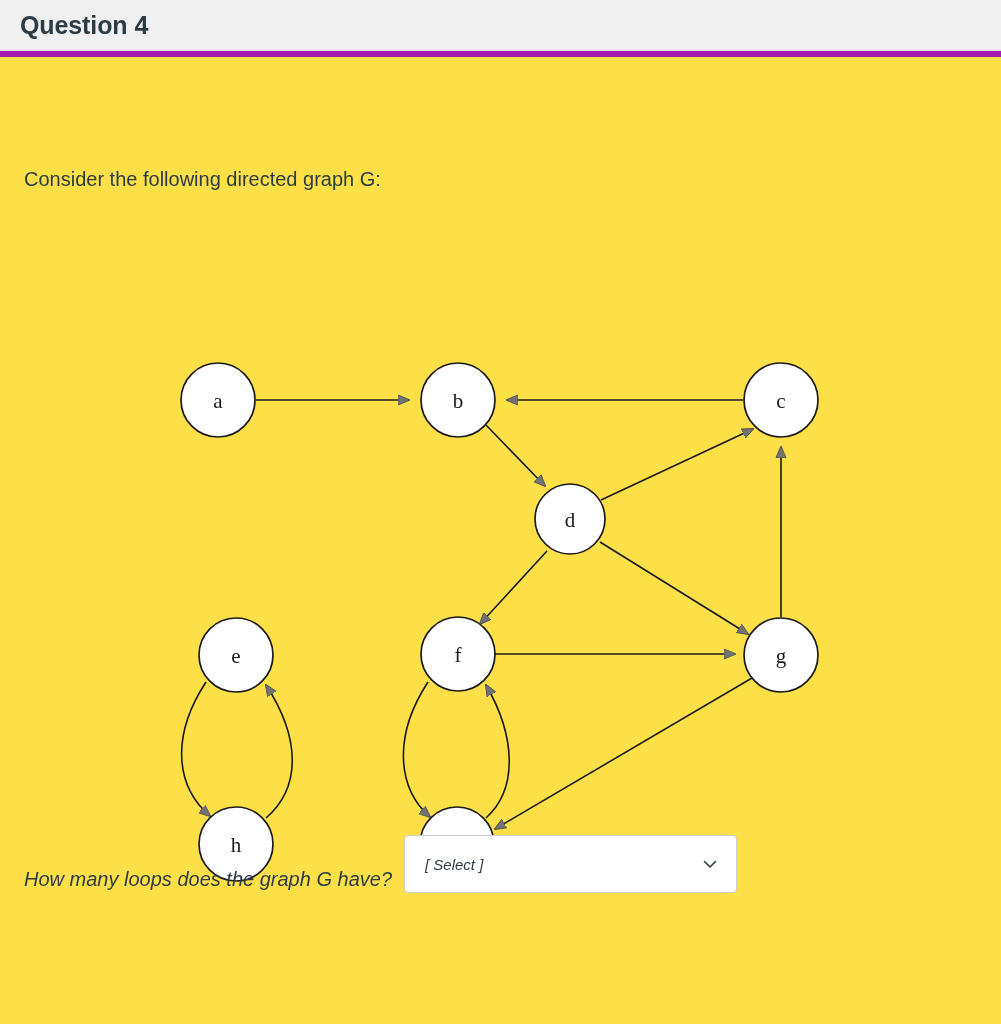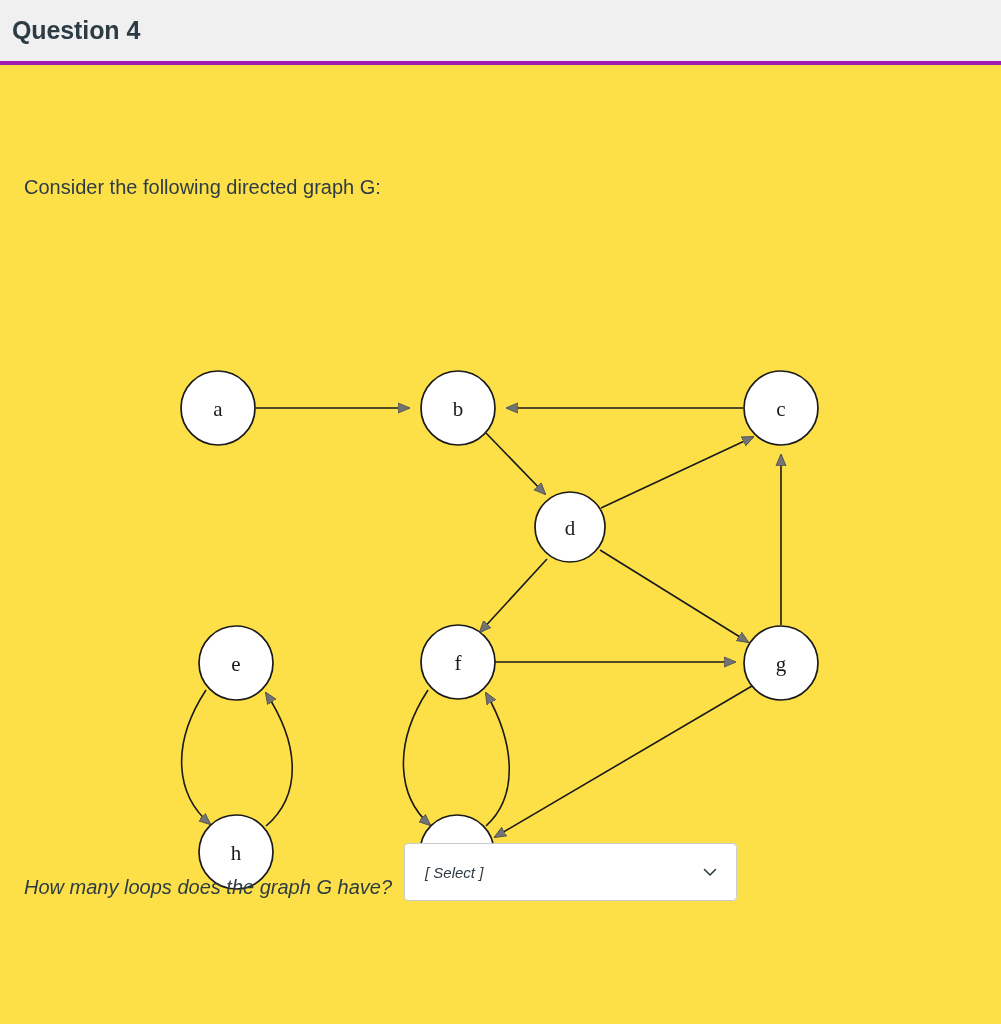--- a/index.html
+++ b/index.html
@@ -13,26 +13,26 @@
     background: #ffffff;
     font-family: "Liberation Sans", sans-serif;
     color: #2d3b45;
     overflow: hidden;
   }
 
   
   .question-header {
     box-sizing: border-box;
     width: 1001px;
-    height: 65px;
+    height: 57px;
     background: #f0f0f0;
-    border-bottom: 4px solid #a21caf;
+    border-bottom: 6px solid #a21caf;
     display: flex;
     align-items: center;
-    padding-left: 12px;
+    padding-left: 20px;
   }
   .question-header-title {
     font-size: 25px;
     font-weight: bold;
     color: #2d3b45;
     letter-spacing: -0.1px;
     line-height: 1;
   }
 
   

